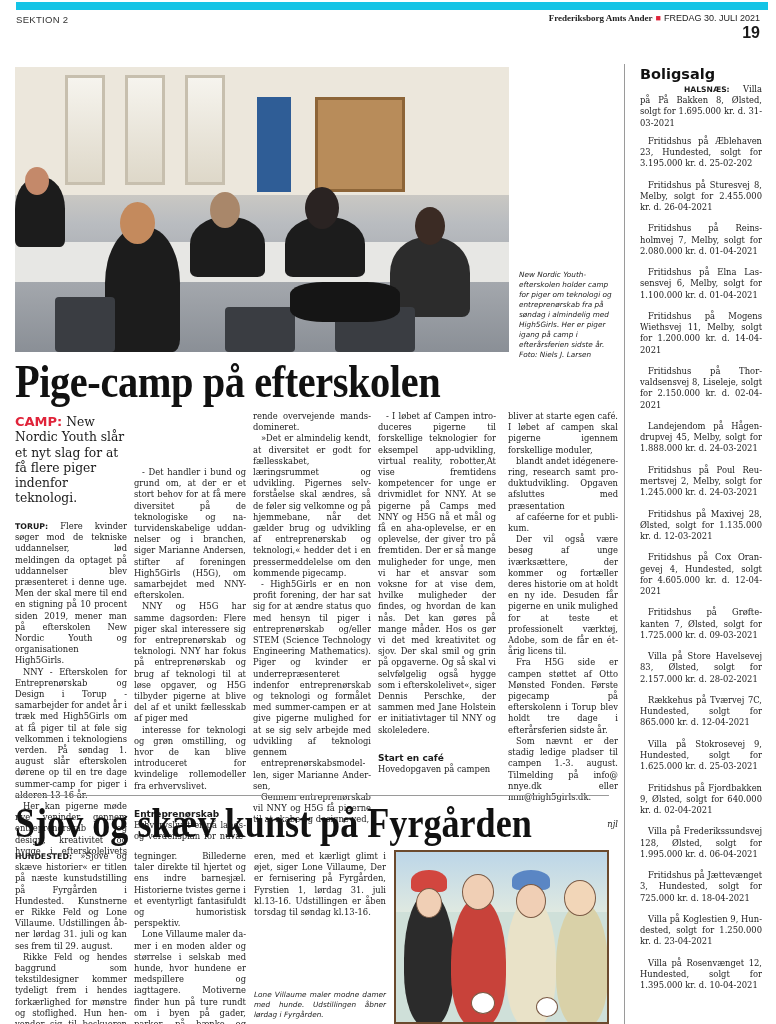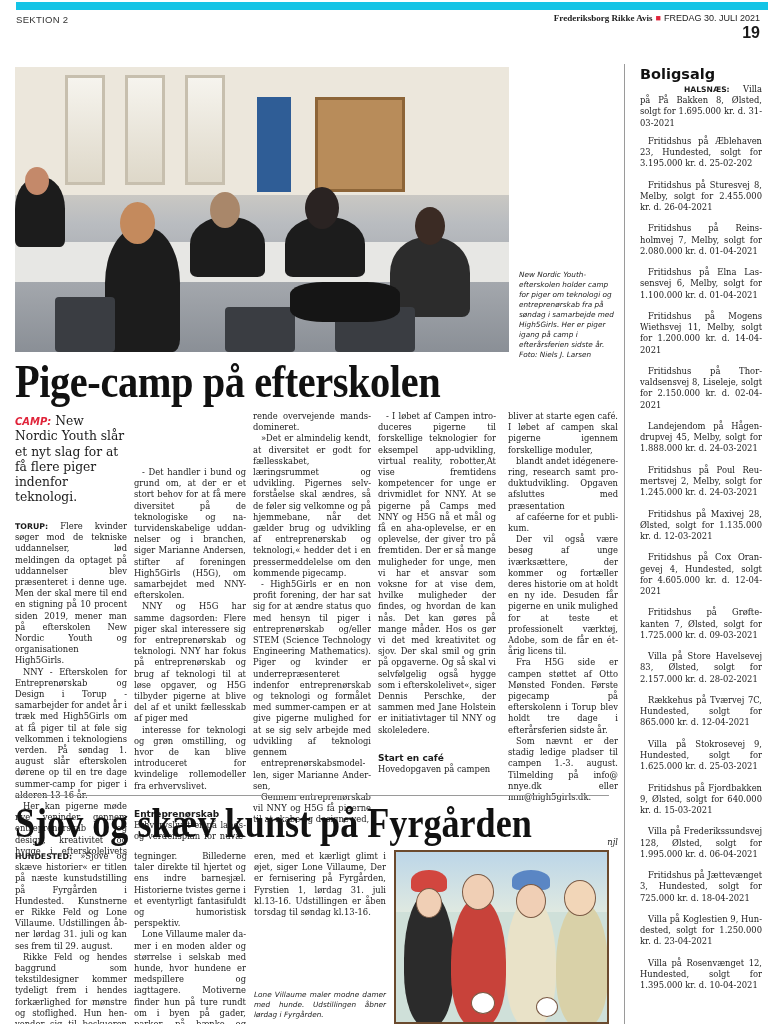--- a/index.html
+++ b/index.html
@@ -30,23 +30,23 @@
 
   .headline { position: absolute; left: 15px; top: 354px; font-family: "Liberation Serif", serif; font-size: 47px; line-height: 54px; letter-spacing: -0.5px; color: #111; white-space: nowrap; transform: scaleX(0.86); transform-origin: left top; }
 
   .col { position: absolute; font-size: 8.4px; line-height: 11.2px; text-align: justify; hyphens: manual; color: #1a1a1a; }
   .col p { text-indent: 8px; }
   .col p.noindent { text-indent: 0; }
   .kicker { font-family: "DejaVu Sans", sans-serif; font-weight: bold; font-size: 7.8px; margin-top: 13px; }
   .sub { font-family: "DejaVu Sans", sans-serif; font-weight: bold; font-size: 9px; margin-top: 17px; text-indent: 0 !important; }
 
   .lead { position: absolute; left: 15px; top: 414px; width: 112px; font-size: 12.3px; line-height: 15.3px; color: #1a1a1a; }
-  .lead .label { font-family: "DejaVu Sans", sans-serif; font-weight: bold; color: #e0243a; font-size: 10px; font-style: italic; }
-
-  .sign { text-align: right; font-style: italic; margin-top: 34px; text-indent: 0 !important; }
+  .lead .label { font-family: "DejaVu Sans", sans-serif; font-weight: bold; color: #e0243a; font-size: 13px; }
+
+  .sign { text-align: right; font-style: italic; margin-top: 16px; text-indent: 0 !important; }
 
   .hrule { position: absolute; left: 15px; top: 795px; width: 594px; height: 1px; background: #9a9a9a; }
   .headline2 { position: absolute; left: 15px; top: 798px; font-family: "Liberation Serif", serif; font-size: 42px; line-height: 50px; color: #111; white-space: nowrap; transform: scaleX(0.86); transform-origin: left top; }
 
   .caption2 { position: absolute; left: 254px; top: 990px; width: 132px; font-family: "DejaVu Sans", sans-serif; font-style: italic; font-size: 7.3px; line-height: 10px; color: #222; text-align: justify; }
 
   .photo2 { position: absolute; left: 394px; top: 850px; width: 215px; height: 174px; overflow: hidden; background: #cfe0d9; border: 2px solid #6b4a2e; }
   .photo2 .sky { position:absolute; left:0; top:0; width:100%; height:60px; background: linear-gradient(180deg,#bcd6e8,#dfe9e1); }
   .photo2 .lady { position:absolute; border-radius: 50% 50% 40% 40%; }
   .photo2 .face { position:absolute; border-radius:50%; background:#f0cfb5; border:1px solid #7a5a45; }
@@ -58,21 +58,21 @@
   .bolig .item { font-size: 8.4px; line-height: 11.2px; text-align: justify; margin-bottom: 10.2px; text-indent: 8px; }
   .bolig .item.first { text-indent: 0; margin-bottom: 7px; }
   .bolig .region { font-family: "DejaVu Sans", sans-serif; font-weight: bold; font-size: 7.6px; padding-left: 44px; }
 </style>
 </head>
 <body>
 
 <div class="topbar"></div>
 <div class="section">SEKTION 2</div>
 <div class="masthead">
-  <span class="paper">Frederiksborg Rikke Avis</span><span class="dot">■</span><span>FREDAG 30. JULI 2021</span>
+  <span class="paper">Frederiksborg Amts Ander</span><span class="dot">■</span><span>FREDAG 30. JULI 2021</span>
 </div>
 <div class="pagenum">19</div>
 
 <div class="photo1">
   <div class="wall"></div>
   <div class="window" style="left:50px;"></div>
   <div class="window" style="left:110px;"></div>
   <div class="window" style="left:170px;"></div>
   <div class="door"></div>
   <div class="shelf"></div>
@@ -85,21 +85,21 @@
   <div class="head" style="left:195px;top:125px;width:30px;height:36px;background:#a9876a;"></div>
   <div class="person" style="left:270px;top:150px;width:80px;height:60px;"></div>
   <div class="head" style="left:290px;top:120px;width:34px;height:42px;background:#2a2322;"></div>
   <div class="person" style="left:375px;top:170px;width:80px;height:80px;background:#2c2c2c;"></div>
   <div class="head" style="left:400px;top:140px;width:30px;height:38px;background:#3b2b24;"></div>
   <div class="chair" style="left:40px;top:230px;width:60px;height:55px;"></div>
   <div class="chair" style="left:210px;top:240px;width:70px;height:45px;"></div>
   <div class="chair" style="left:320px;top:240px;width:80px;height:45px;"></div>
   <div class="person" style="left:275px;top:215px;width:110px;height:40px;background:#151515;border-radius:30%;"></div>
 </div>
-<div class="caption1">New Nordic Youth-efterskolen holder camp for piger om teknologi og entreprenørskab fra på søndag i samarbejde med High5Girls. Her er piger igang på camp i efterårsferien sidste år. Foto: Niels J. Larsen</div>
+<div class="caption1">New Nordic Youth-efterskolen holder camp for piger om teknologi og entreprenørskab fra på søndag i almindelig med High5Girls. Her er piger igang på camp i efterårsferien sidste år. Foto: Niels J. Larsen</div>
 
 <div class="vrule"></div>
 
 <h1 class="headline">Pige-camp på efterskolen</h1>
 
 <div class="lead">
   <span class="label">CAMP:</span><span> New Nordic Youth slår et nyt slag for at få flere piger indenfor teknologi.</span>
 </div>
 
 <div class="col" style="left:15px;top:521px;width:112px;">
@@ -185,19 +185,19 @@
   <div class="item">Fritidshus på Mogens Wiethsvej 11, Melby, solgt for 1.200.000 kr. d. 14-04-2021</div>
   <div class="item">Fritidshus på Thor­valdsensvej 8, Liseleje, solgt for 2.150.000 kr. d. 02-04-2021</div>
   <div class="item">Landejendom på Hågen­drupvej 45, Melby, solgt for 1.888.000 kr. d. 24-03-2021</div>
   <div class="item">Fritidshus på Poul Reu­mertsvej 2, Melby, solgt for 1.245.000 kr. d. 24-03-2021</div>
   <div class="item">Fritidshus på Maxivej 28, Ølsted, solgt for 1.135.000 kr. d. 12-03-2021</div>
   <div class="item">Fritidshus på Cox Oran­gevej 4, Hundested, solgt for 4.605.000 kr. d. 12-04-2021</div>
   <div class="item">Fritidshus på Grøfte­kanten 7, Ølsted, solgt for 1.725.000 kr. d. 09-03-2021</div>
   <div class="item">Villa på Store Havelsevej 83, Ølsted, solgt for 2.157.000 kr. d. 28-02-2021</div>
   <div class="item">Rækkehus på Tværvej 7C, Hundested, solgt for 865.000 kr. d. 12-04-2021</div>
   <div class="item">Villa på Stokrosevej 9, Hundested, solgt for 1.625.000 kr. d. 25-03-2021</div>
-  <div class="item">Fritidshus på Fjordbak­ken 9, Ølsted, solgt for 640.000 kr. d. 15-03-2021</div>
+  <div class="item">Fritidshus på Fjordbak­ken 9, Ølsted, solgt for 640.000 kr. d. 02-04-2021</div>
   <div class="item">Villa på Frederikssunds­vej 128, Ølsted, solgt for 1.995.000 kr. d. 06-04-2021</div>
   <div class="item">Fritidshus på Jættevæn­get 3, Hundested, solgt for 725.000 kr. d. 18-04-2021</div>
   <div class="item">Villa på Koglestien 9, Hun­dested, solgt for 1.250.000 kr. d. 23-04-2021</div>
   <div class="item">Villa på Rosenvænget 12, Hundested, solgt for 1.395.000 kr. d. 10-04-2021</div>
 
 </div>
 
 </body></html>

